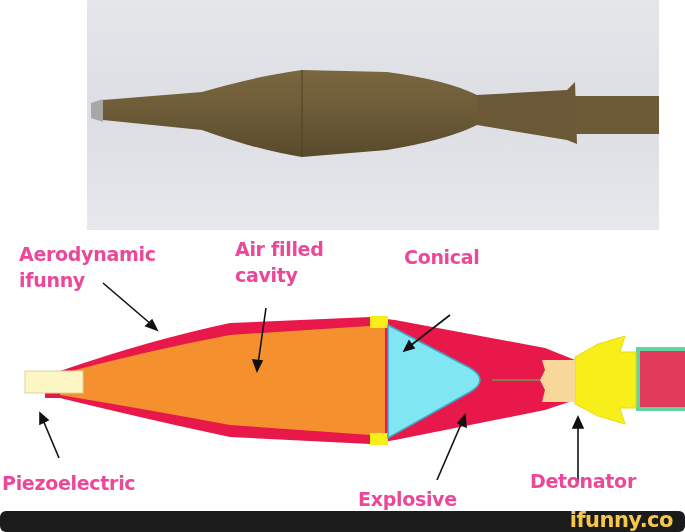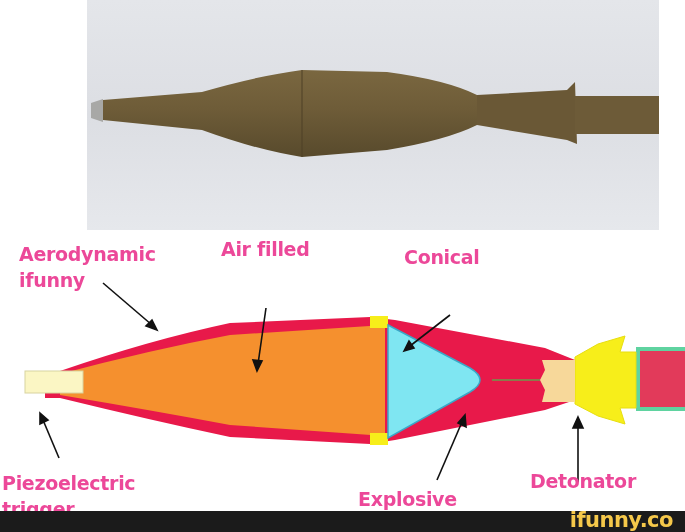--- a/index.html
+++ b/index.html
@@ -3,21 +3,21 @@
 <meta charset="utf-8">
 <style>
   html, body { margin:0; padding:0; }
   body { width:685px; height:532px; background:#ffffff; position:relative; overflow:hidden;
          font-family:"DejaVu Sans", sans-serif; }
   .photo { position:absolute; left:87px; top:0; width:572px; height:230px;
            background:linear-gradient(180deg,#e4e6ea 0%,#dcdee3 50%,#e6e8ec 100%); }
   .label { position:absolute; font-weight:bold; font-size:19px; color:#ec4899; line-height:26px;
            font-family:"DejaVu Sans", sans-serif; letter-spacing:-0.3px; }
   svg { position:absolute; left:0; top:0; }
-  .footer { position:absolute; left:0; top:511px; width:685px; height:21px; background:#1b1b1b; }
+  .footer { position:absolute; left:0; top:511px; width:685px; height:21px; background:#1b1b1b;border-radius:6px; }
   .brand { position:absolute; right:12px; top:-3px; color:#f5c84a; font-weight:bold; font-size:21px;
            font-family:"DejaVu Sans", sans-serif; letter-spacing:-0.5px; }
 </style>
 </head>
 <body>
 
 <div class="photo">
   <svg width="572" height="230" viewBox="0 0 572 230">
     <defs>
       <linearGradient id="bodyg" x1="0" y1="0" x2="0" y2="1">
@@ -69,28 +69,28 @@
       <polygon points="465,415 466,427 458,423"></polygon>
     <line x1="578" y1="482" x2="578" y2="425"></line>
       <polygon points="578,417 583,428 573,428"></polygon>
   </g>
 </svg>
 
 <div class="label" style="left:19px; top:241px;">
   <div>Aerodynamic</div>
   <div>ifunny</div>
 </div>
-<div class="label" style="left:221px; top:236px;">
+<div class="label" style="left:235px; top:236px;">
   <div>Air filled</div>
+  <div>cavity</div>
 </div>
 <div class="label" style="left:404px; top:244px;">
   <div>Conical</div>
 </div>
 <div class="label" style="left:2px; top:450px;margin-top:20px;">
   <div>Piezoelectric</div>
-  <div>trigger</div>
 </div>
 <div class="label" style="left:358px; top:486px;">Explosive</div>
 <div class="label" style="left:530px; top:468px;">Detonator</div>
 
 <div class="footer">
   <span class="brand">ifunny.co</span>
 </div>
 
 </body></html>

